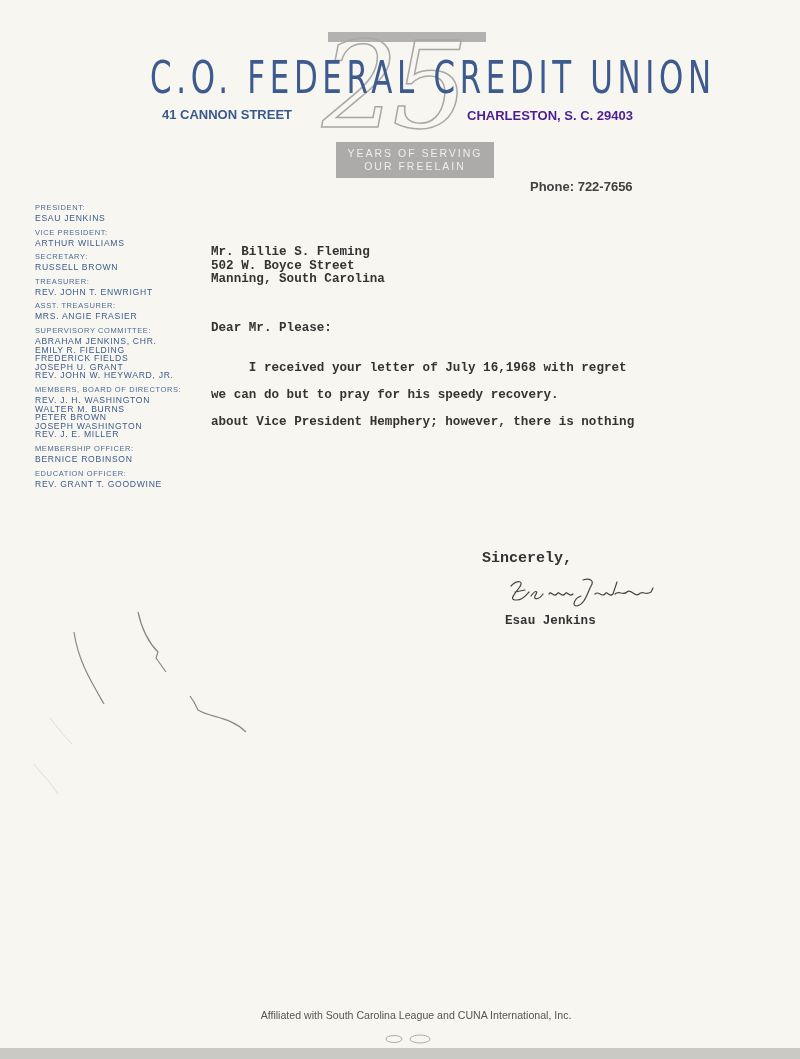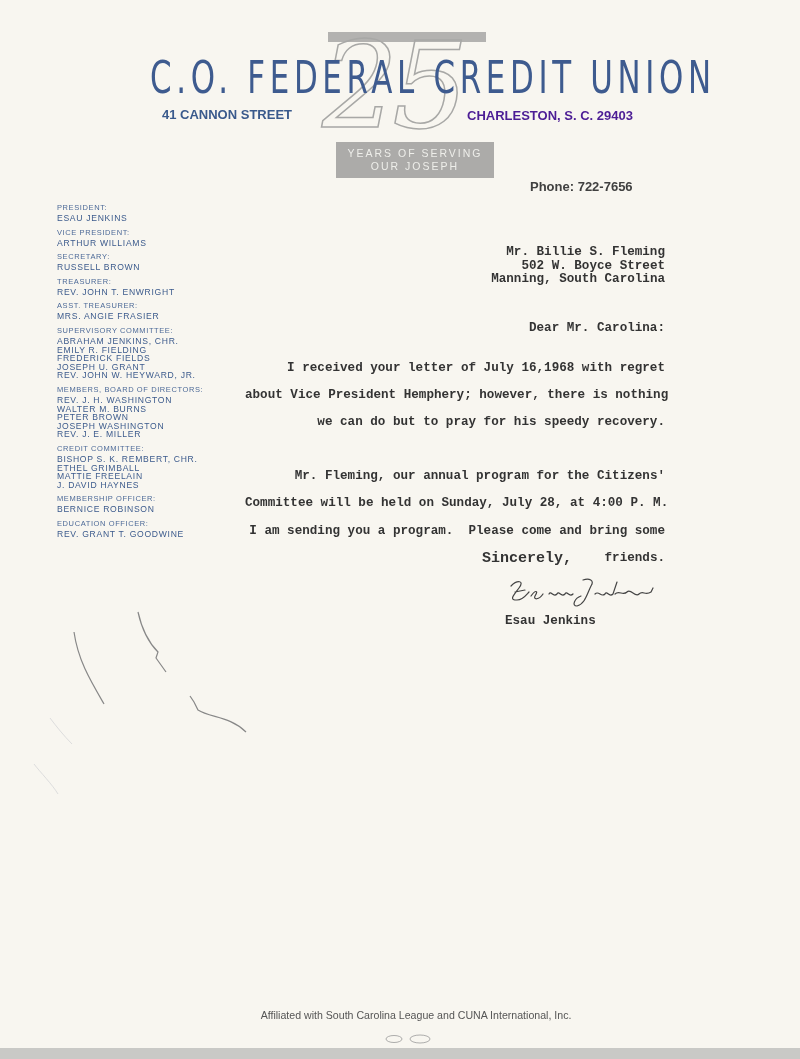--- a/index.html
+++ b/index.html
@@ -10,31 +10,31 @@
   
   .banner-top { position:absolute; left:328px; top:32px; width:158px; height:10px; background:#b3b2b0; }
   .big-25 { position:absolute; left:322px; top:30px; width:170px; height:112px; font-family:"DejaVu Serif", serif; font-size:120px; font-style:italic; color:transparent; -webkit-text-stroke:1.5px #a8a8a6; line-height:112px; text-align:left; letter-spacing:-6px; }
   .org-name { position:absolute; left:150px; top:52px; width:500px; font-family:"DejaVu Sans Condensed","DejaVu Sans", sans-serif; font-size:44px; color:#3e5b8f; letter-spacing:6px; transform:scaleX(0.78); transform-origin:left top; white-space:nowrap; font-weight:300; }
   .addr-left { position:absolute; left:162px; top:107px; font-size:13px; font-weight:bold; color:#3a5a8c; font-family:"Liberation Sans", sans-serif; }
   .addr-right { position:absolute; left:467px; top:108px; font-size:13px; font-weight:bold; color:#4c1d95; font-family:"Liberation Sans", sans-serif; }
   .banner-bottom { position:absolute; left:336px; top:142px; width:158px; height:36px; background:#acaba9; color:#eeeeea; font-family:"Liberation Sans", sans-serif; font-size:10.5px; letter-spacing:2px; text-align:center; line-height:13px; padding-top:5px; box-sizing:border-box; }
   .phone { position:absolute; left:530px; top:179px; font-size:13px; font-weight:bold; color:#404040; font-family:"Liberation Sans", sans-serif; }
 
   
-  .officers { position:absolute; left:57px; top:203px; width:170px; font-family:"Liberation Sans", sans-serif; color:#3d5d8e; }
+  .officers { position:absolute; left:35px; top:203px; width:170px; font-family:"Liberation Sans", sans-serif; color:#3d5d8e; }
   .officer-group { margin-bottom:5px; }
   .officer-title { font-size:7.5px; letter-spacing:0.6px; text-transform:uppercase; line-height:10px; color:#4d6a98; }
   .officer-name { font-size:8.6px; letter-spacing:0.7px; line-height:8.6px; color:#3b5a8c; white-space:nowrap; }
   .officer-title + .officer-name { margin-top:1px; }
 
   
-  .letter { position:absolute; left:205px; top:246px; width:460px; font-family:"Liberation Mono","DejaVu Sans Mono", monospace; font-size:12.6px; color:#333; font-weight:bold; line-height:13.6px;text-align:right; }
+  .letter { position:absolute; left:211px; top:246px; width:460px; font-family:"Liberation Mono","DejaVu Sans Mono", monospace; font-size:12.6px; color:#333; font-weight:bold; line-height:13.6px; }
   .recipient div { white-space:nowrap; }
   .salutation { margin-top:35px; }
-  .para { margin-top:13px; white-space:pre-line;margin-left:40px; }
+  .para { margin-top:13px; white-space:pre-line; }
   .closing { position:absolute; left:482px; top:550px; font-family:"Liberation Mono","DejaVu Sans Mono", monospace; font-size:15px; font-weight:bold; color:#333; }
   .signature { position:absolute; left:505px; top:574px; width:160px; height:36px; }
   .signer { position:absolute; left:505px; top:614px; font-family:"Liberation Mono","DejaVu Sans Mono", monospace; font-size:12.6px; font-weight:bold; color:#333; }
 
   .marks { position:absolute; left:0; top:600px; width:260px; height:200px; }
 
   .footer { position:absolute; left:16px; width:800px; top:1009px; text-align:center; font-family:"Liberation Sans", sans-serif; font-size:10.6px; color:#555; }
   .union-bug { position:absolute; left:380px; top:1034px; width:60px; height:10px; }
 </style>
 </head>
@@ -43,21 +43,21 @@
 <div class="paper"></div>
 <div class="bottom-strip"></div>
 
 <div class="banner-top"></div>
 <div class="big-25">25</div>
 <div class="org-name">C.O. FEDERAL CREDIT UNION</div>
 <div class="addr-left">41 CANNON STREET</div>
 <div class="addr-right">CHARLESTON, S. C. 29403</div>
 <div class="banner-bottom">
   <div>YEARS OF SERVING</div>
-  <div>OUR JOSEPH</div>
+  <div>OUR FREELAIN</div>
 </div>
 <div class="phone">Phone: 722-7656</div>
 
 <div class="officers">
   <div class="officer-group">
     <div class="officer-title">President:</div>
     <div class="officer-name">ESAU JENKINS</div>
   </div>
   <div class="officer-group">
     <div class="officer-title">Vice President:</div>
@@ -85,53 +85,40 @@
   </div>
   <div class="officer-group">
     <div class="officer-title">Members, Board of Directors:</div>
     <div class="officer-name">REV. J. H. WASHINGTON</div>
     <div class="officer-name">WALTER M. BURNS</div>
     <div class="officer-name">PETER BROWN</div>
     <div class="officer-name">JOSEPH WASHINGTON</div>
     <div class="officer-name">REV. J. E. MILLER</div>
   </div>
   <div class="officer-group">
-    <div class="officer-title">Credit Committee:</div>
-    <div class="officer-name">BISHOP S. K. REMBERT, CHR.</div>
-    <div class="officer-name">ETHEL GRIMBALL</div>
-    <div class="officer-name">MATTIE FREELAIN</div>
-    <div class="officer-name">J. DAVID HAYNES</div>
-  </div>
-  <div class="officer-group">
     <div class="officer-title">Membership Officer:</div>
     <div class="officer-name">BERNICE ROBINSON</div>
   </div>
   <div class="officer-group">
     <div class="officer-title">Education Officer:</div>
     <div class="officer-name">REV. GRANT T. GOODWINE</div>
   </div>
 </div>
 
 <div class="letter">
   <div class="recipient">
     <div>Mr. Billie S. Fleming</div>
     <div>502 W. Boyce Street</div>
     <div>Manning, South Carolina</div>
   </div>
-  <div class="salutation">Dear Mr. Carolina:</div>
+  <div class="salutation">Dear Mr. Please:</div>
   <div class="para">
     <div style="white-space:pre">     I received your letter of July 16,1968 with regret</div>
+    <div style="white-space:pre">we can do but to pray for his speedy recovery.</div>
     <div style="white-space:pre">about Vice President Hemphery; however, there is nothing</div>
-    <div style="white-space:pre">we can do but to pray for his speedy recovery.</div>
-  </div>
-  <div class="para">
-    <div style="white-space:pre">     Mr. Fleming, our annual program for the Citizens'</div>
-    <div style="white-space:pre">Committee will be held on Sunday, July 28, at 4:00 P. M.</div>
-    <div style="white-space:pre">I am sending you a program.  Please come and bring some</div>
-    <div style="white-space:pre">friends.</div>
   </div>
 </div>
 
 <div class="closing">Sincerely,</div>
 <svg class="signature" viewBox="0 0 160 36">
   <path d="M6 12 C 12 6, 20 6, 14 14 C 8 22, 4 26, 12 26 C 18 26, 22 20, 24 18 M10 18 L 20 16 M26 22 C 30 16, 34 16, 30 22 C 28 26, 34 26, 38 20 M44 20 C 46 16, 48 24, 52 20 C 54 16, 56 24, 60 20 C 62 16, 64 24, 68 20 M78 6 C 84 4, 90 6, 86 12 C 82 20, 80 30, 72 32 C 66 32, 70 24, 76 22 M90 20 C 94 16, 96 24, 100 20 C 102 16, 104 24, 108 20 L 112 8 M110 20 C 114 16, 118 22, 122 18 C 126 14, 130 24, 134 20 C 138 16, 140 22, 146 18 L 148 14" fill="none" stroke="#444" stroke-width="1.2" stroke-linecap="round"></path>
 </svg>
 <div class="signer">Esau Jenkins</div>
 
 <svg class="marks" viewBox="0 0 260 200">

